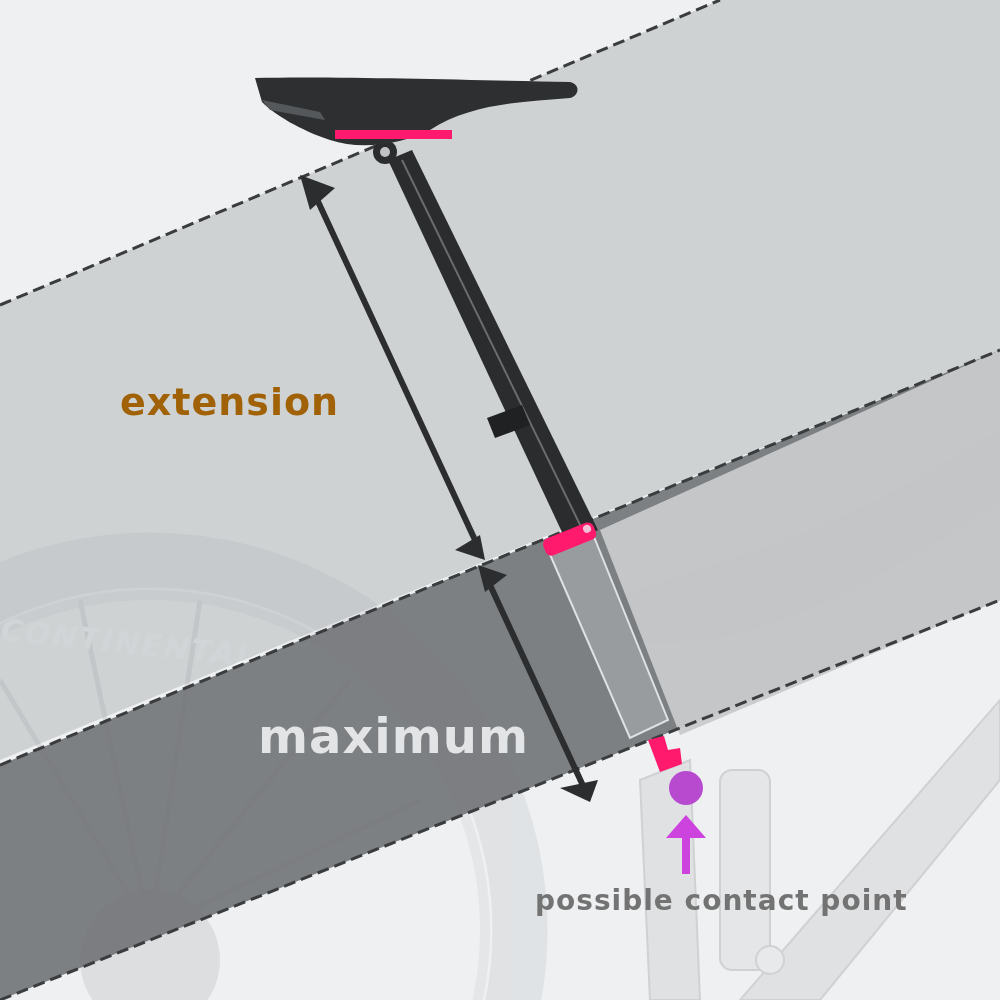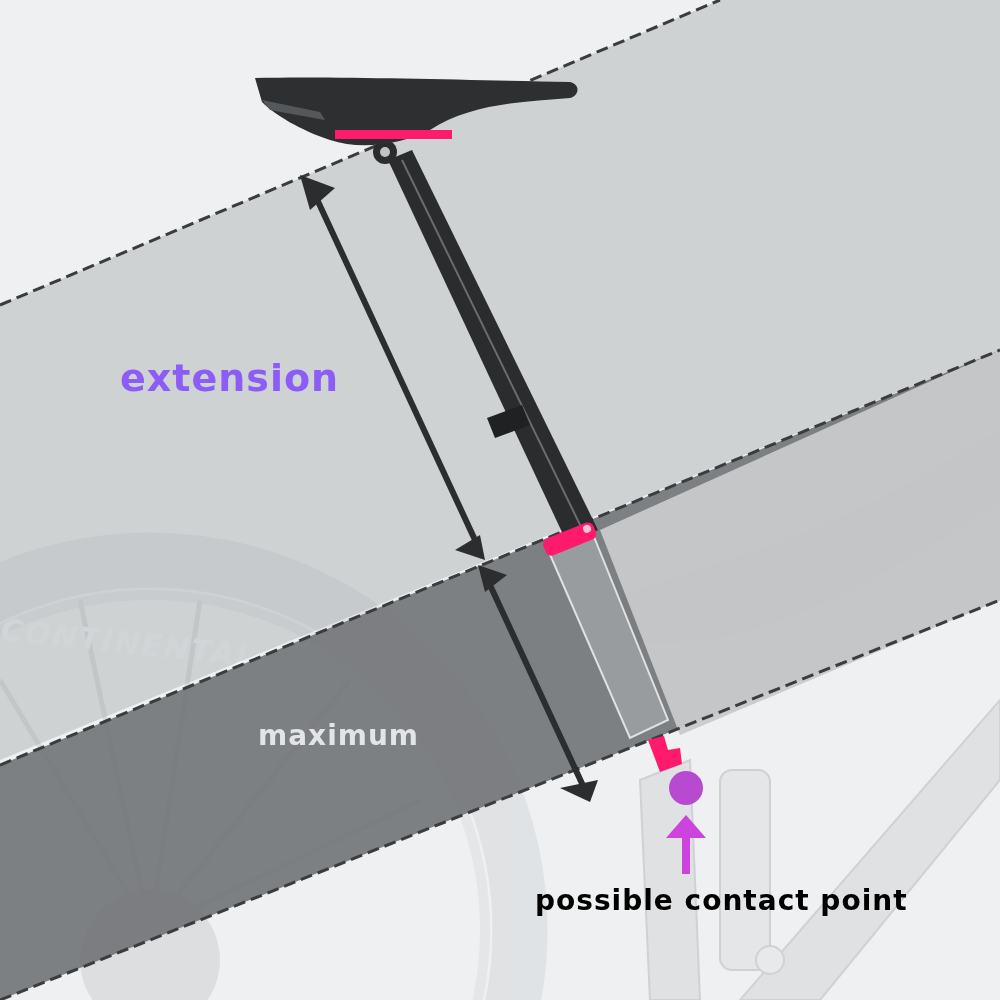--- a/index.html
+++ b/index.html
@@ -1,21 +1,21 @@
 <!DOCTYPE html>
 <html><head>
 <meta charset="utf-8">
 <style>
   html,body{margin:0;padding:0;}
   body{width:1000px;height:1000px;overflow:hidden;background:#eef0f1;position:relative;font-family:"DejaVu Sans","Liberation Sans",sans-serif;}
   #scene{position:absolute;left:0;top:0;width:1000px;height:1000px;}
   .label{position:absolute;font-weight:bold;letter-spacing:1px;white-space:nowrap;}
-  #extension-label{left:120px;top:356px;font-size:38px;color:#8b5cf6;}
-  #insertion-label{left:258px;top:706px;font-size:28px;line-height:60px;color:#e3e4e5;text-align:right;}
-  #contact-label{left:535px;top:884px;font-size:28px;color:#000000;}
+  #extension-label{left:120px;top:380px;font-size:38px;color:#a16207;}
+  #insertion-label{left:258px;top:706px;font-size:48px;line-height:60px;color:#e3e4e5;text-align:right;}
+  #contact-label{left:535px;top:884px;font-size:28px;color:#737373;}
 </style>
 </head>
 <body>
 
 <svg id="scene" viewBox="0 0 1000 1000" xmlns="http://www.w3.org/2000/svg">
 
   <g opacity="0.55">
     <circle cx="150" cy="930" r="370" fill="none" stroke="#d6d8da" stroke-width="55"></circle>
     <circle cx="150" cy="930" r="335" fill="none" stroke="#dcdedf" stroke-width="10"></circle>
     <g stroke="#c9cbcd" stroke-width="5">

